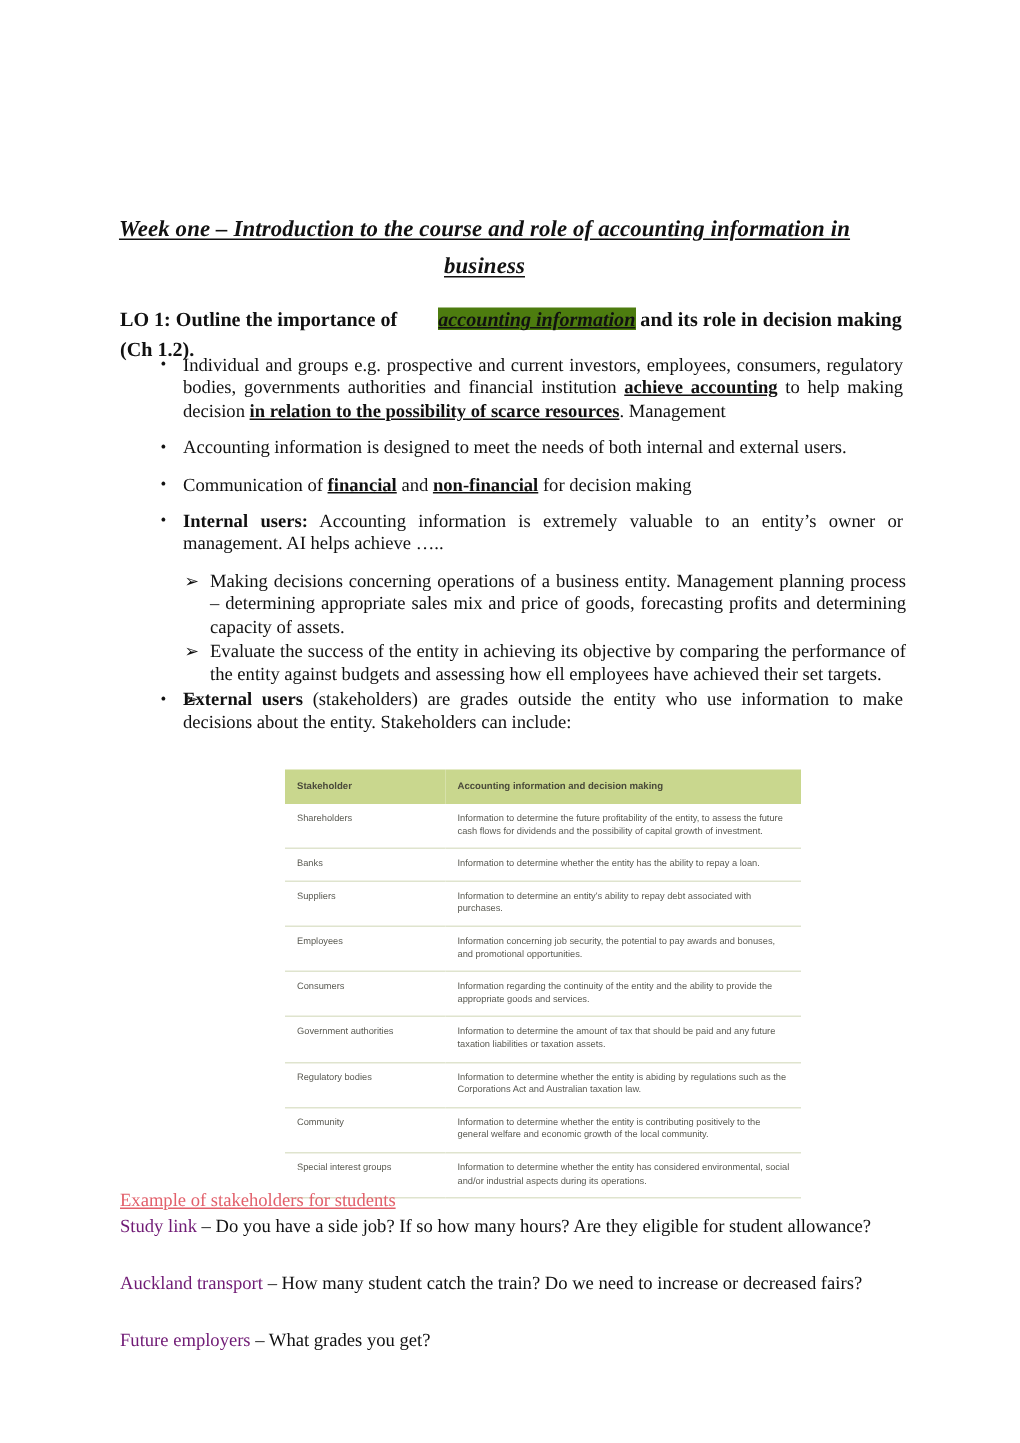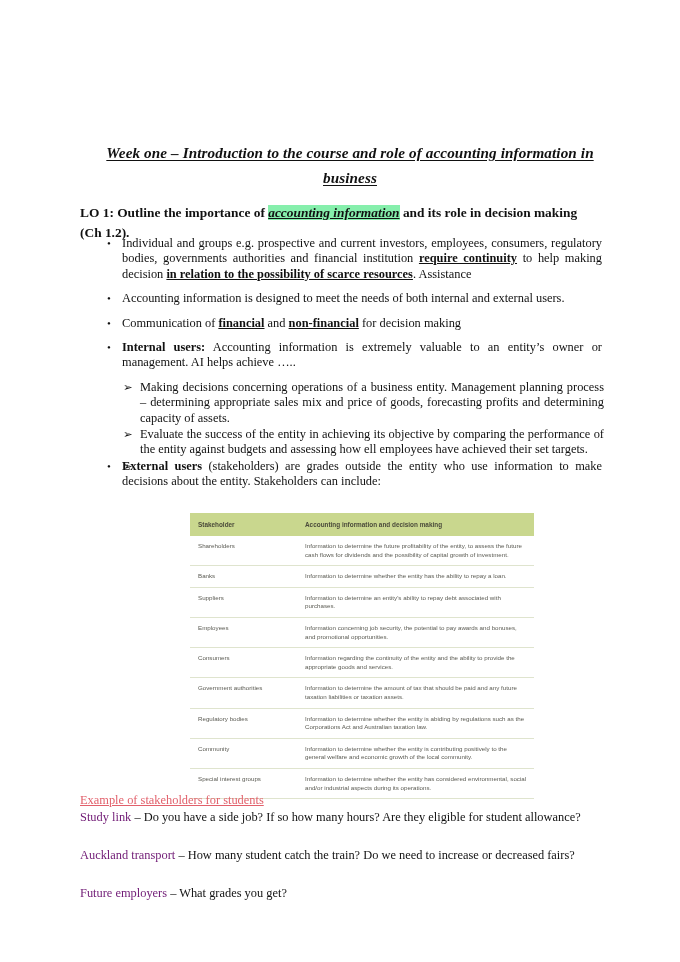--- a/index.html
+++ b/index.html
@@ -17,21 +17,21 @@
   }
   .page {
     position: absolute;
     inset: 0;
     background: #ffffff;
   }
 
   
   .doc-title {
     position: absolute;
-    left: 88px;
+    left: 61px;
     top: 140px;
     width: 524px;
     text-align: center;
     font-size: 15.2px;
     line-height: 25px;
     font-weight: bold;
     font-style: italic;
     text-decoration: underline;
     text-underline-offset: 2px;
     letter-spacing: 0.1px;
@@ -41,25 +41,26 @@
   .lo-heading {
     position: absolute;
     left: 80px;
     top: 203px;
     width: 522px;
     font-size: 13.4px;
     line-height: 19.5px;
     font-weight: bold;
   }
   .hl {
-    background: #86efac;
+    background: #4d7c0f;
     font-style: italic;
     font-weight: bold;
     text-decoration: underline;
     text-underline-offset: 1px;
+    margin-left: 24px;
   }
 
   
   .bullets {
     position: absolute;
     left: 80px;
     top: 236px;
     width: 530px;
   }
   .bullet-row {
@@ -164,21 +165,21 @@
 
 <div class="page">
 
   <div class="doc-title">Week one – Introduction to the course and role of accounting information in business</div>
 
   <div class="lo-heading">
     <span>LO 1: Outline the importance of </span><span class="hl">accounting information</span><span> and its role in decision making (Ch 1.2).</span>
   </div>
 
   <div class="bullets">
-      <div class="bullet-row"><span class="marker">•</span><span>Individual and groups e.g. prospective and current investors, employees, consumers, regulatory bodies, governments authorities and financial institution </span><b class="u">require continuity</b><span> to help making decision </span><b class="u">in relation to the possibility of scarce resources</b><span>. Assistance</span></div>
+      <div class="bullet-row"><span class="marker">•</span><span>Individual and groups e.g. prospective and current investors, employees, consumers, regulatory bodies, governments authorities and financial institution </span><b class="u">achieve accounting</b><span> to help making decision </span><b class="u">in relation to the possibility of scarce resources</b><span>. Management</span></div>
       <div class="bullet-row"><span class="marker">•</span><span>Accounting information is designed to meet the needs of both internal and external users.</span></div>
       <div class="bullet-row"><span class="marker">•</span><span>Communication of </span><b class="u">financial</b><span> and </span><b class="u">non-financial</b><span> for decision making</span></div>
       <div class="bullet-row"><span class="marker">•</span><b class="nb">Internal users:</b><span> Accounting information is extremely valuable to an entity’s owner or management. AI helps achieve …..</span></div>
       <div class="subbullets">
         <div class="sub-row"><span class="marker">➢</span><span>Making decisions concerning operations of a business entity. Management planning process – determining appropriate sales mix and price of goods, forecasting profits and determining capacity of assets.</span></div>
         <div class="sub-row"><span class="marker">➢</span><span>Evaluate the success of the entity in achieving its objective by comparing the performance of the entity against budgets and assessing how ell employees have achieved their set targets.</span></div>
         <div class="sub-row"><span class="marker">➢</span></div>
       </div>
       <div class="bullet-row"><span class="marker">•</span><b class="nb">External users</b><span> (stakeholders) are grades outside the entity who use information to make decisions about the entity. Stakeholders can include:</span></div>
     </div>

